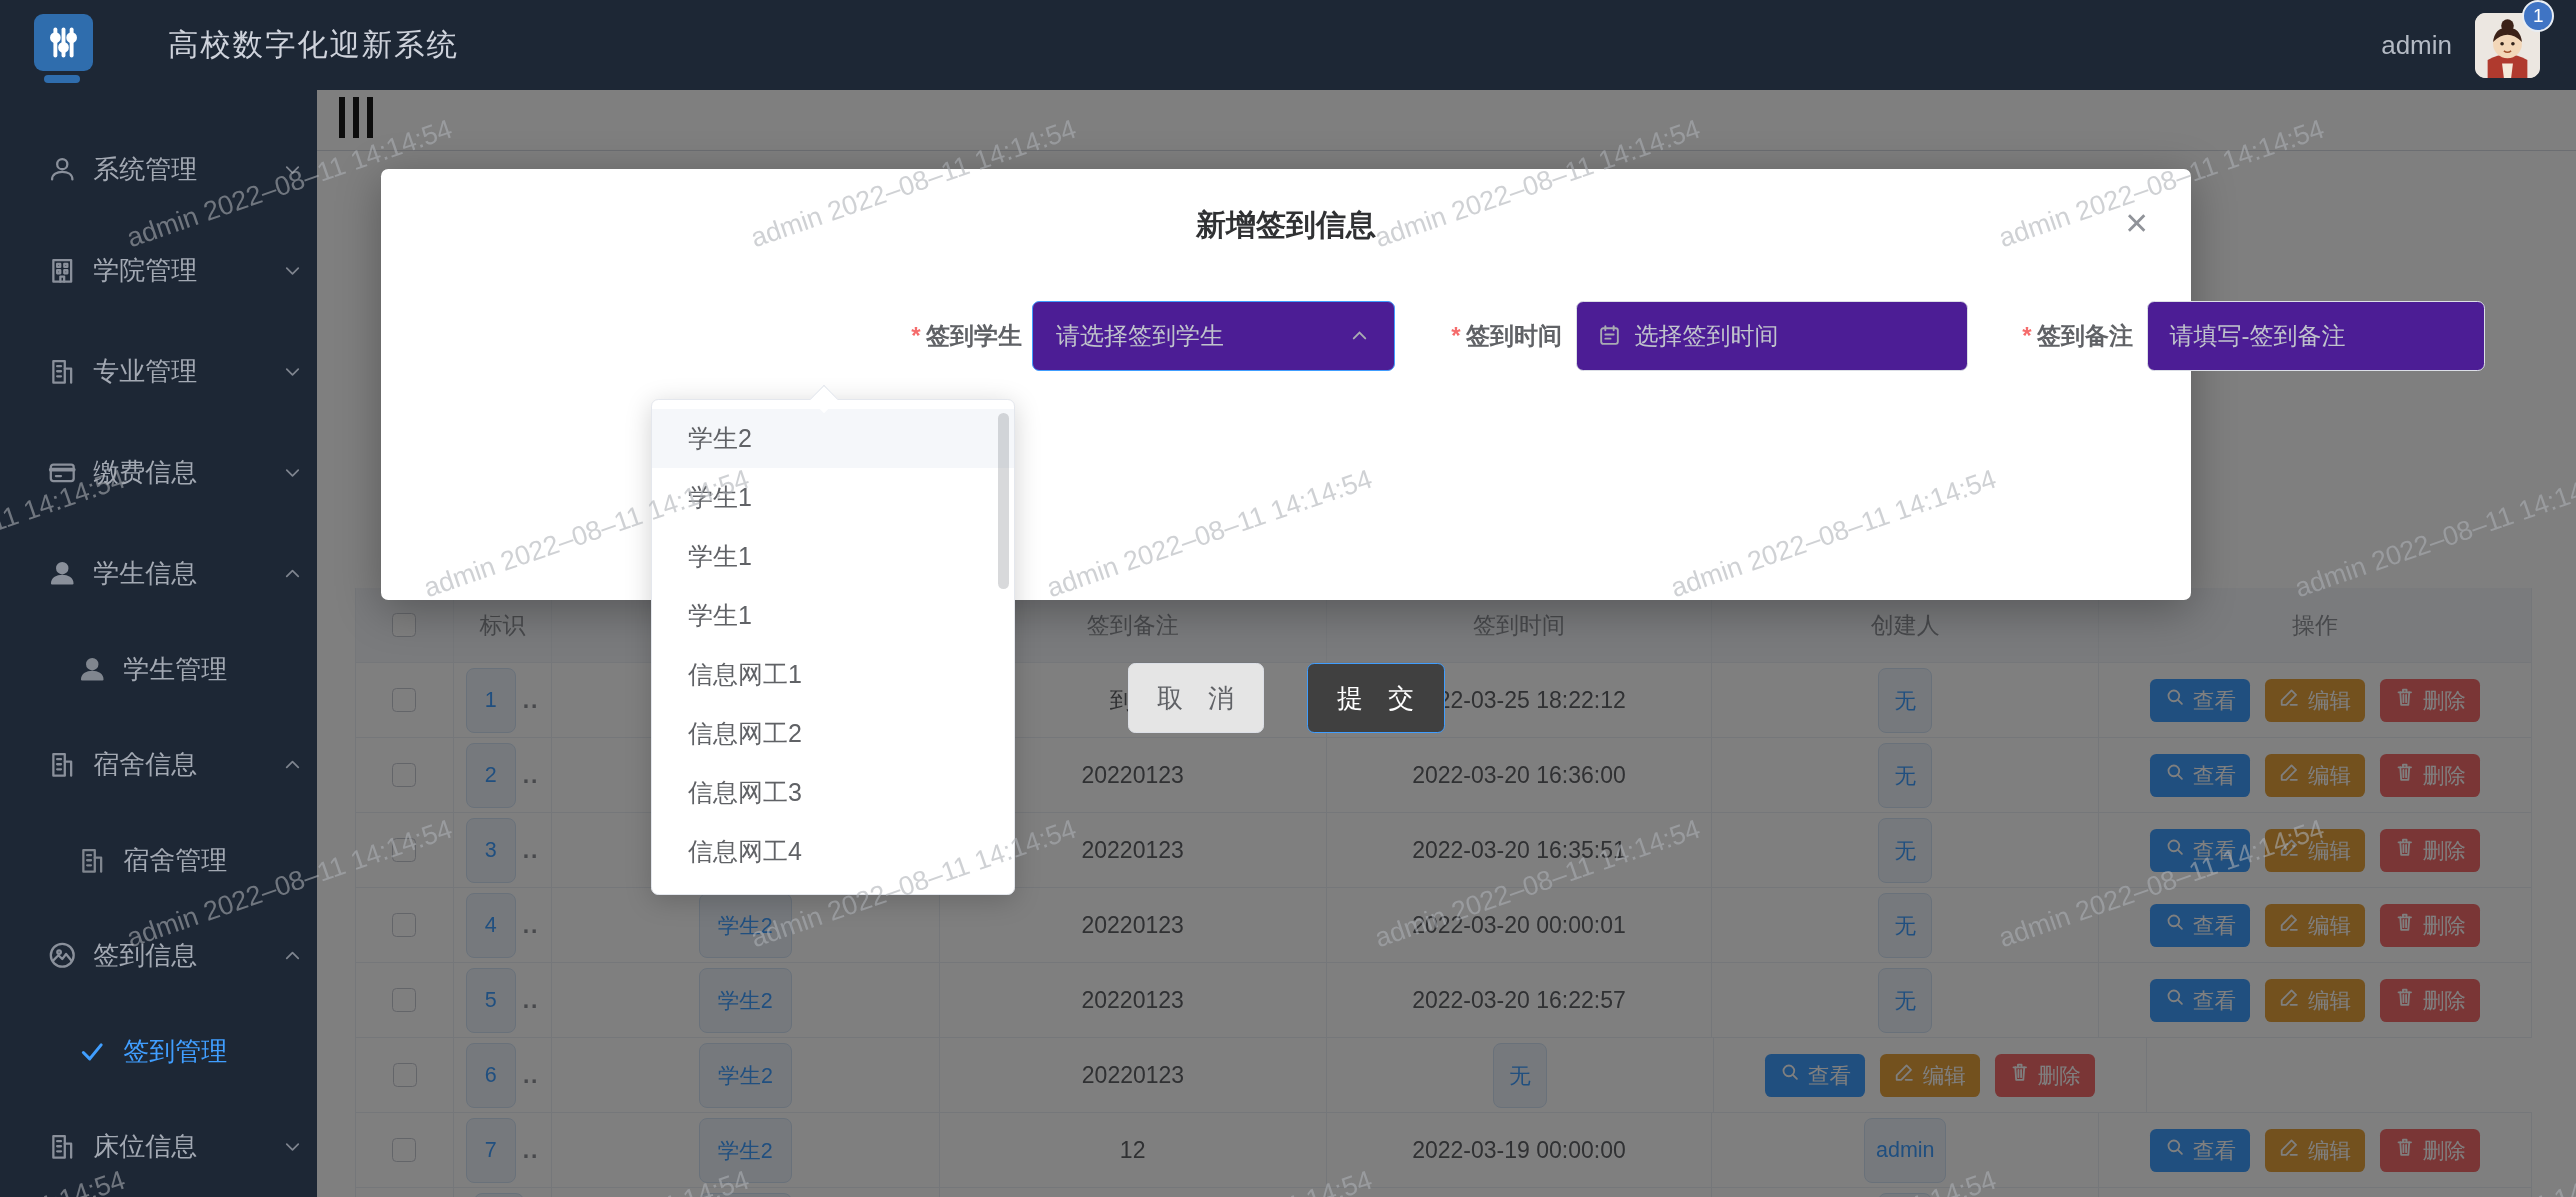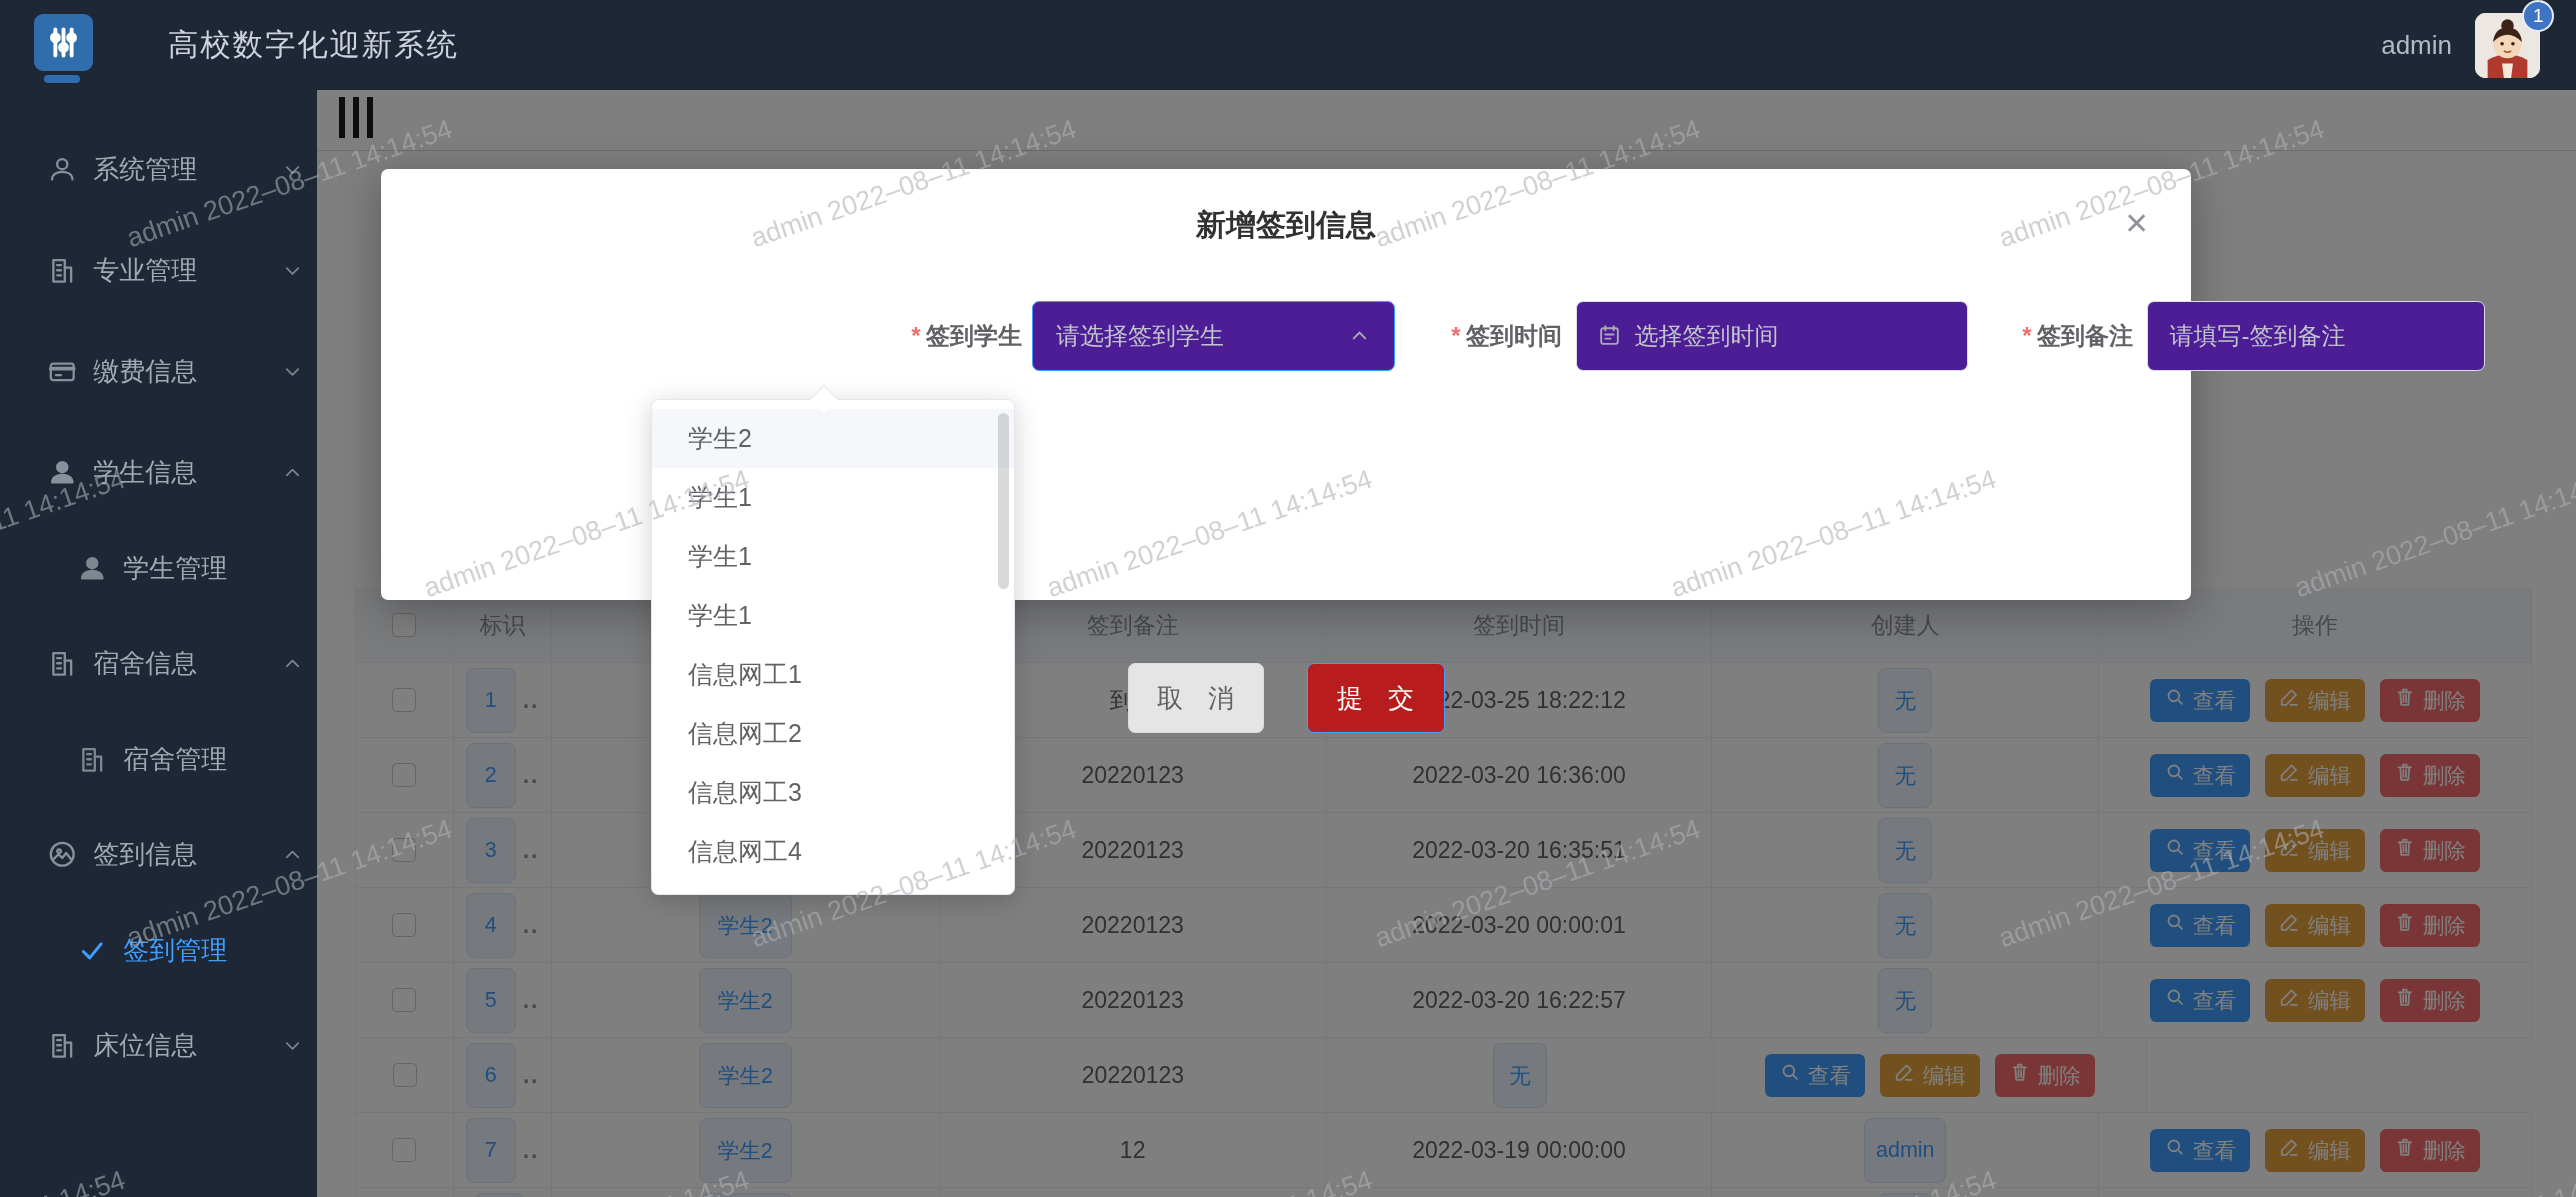--- a/index.html
+++ b/index.html
@@ -60,21 +60,21 @@
   .fld .ph{color:#c0c4cc;}
   .sel{position:absolute;left:651px;width:363px;border-color:#409eff;justify-content:space-between;padding:0 23px;}
   .dtp{position:absolute;left:1195px;width:392px;padding:0 20px;gap:12.6px;}
   .txt{position:absolute;left:1766px;width:338px;padding:0 21.5px;}
   .lab1{position:absolute;left:508px;width:133px;text-align:right;}
   .lab2{position:absolute;left:1048px;width:133px;text-align:right;}
   .lab3{position:absolute;left:1626px;width:126px;text-align:right;}
   .m-btns{position:absolute;left:0;top:494px;width:100%;display:flex;justify-content:center;gap:43px;}
   .btn{height:70px;border-radius:7.2px;font-size:26px;display:flex;align-items:center;justify-content:center;cursor:pointer;letter-spacing:9px;padding-left:9px;}
   .btn.cancel{width:136px;background:#e5e5e5;border:1.8px solid #dcdfe6;color:#606266;}
-  .btn.submit{width:138px;background:#b91c1c;border:1.8px solid #409eff;color:#fff;text-align:center;}
+  .btn.submit{width:138px;background:#404040;border:1.8px solid #409eff;color:#fff;text-align:center;}
   
   .dd{position:absolute;left:651px;top:399px;width:364px;height:496px;background:#fff;border:0.9px solid #e4e7ed;border-radius:7.2px;box-shadow:0 5.4px 27px rgba(0,0,0,.18);z-index:4;padding:9px 0;}
   .dd-arrow{position:absolute;left:162px;top:-10.8px;width:20px;height:20px;background:#fff;border-left:0.9px solid #e4e7ed;border-top:0.9px solid #e4e7ed;transform:rotate(45deg);}
   .dd-item{height:59px;display:flex;align-items:center;padding:0 36px;font-size:25px;color:#606266;cursor:pointer;white-space:nowrap;}
   .dd-item.hl{background:#f5f7fa;}
   .dd-scroll{position:absolute;right:5.4px;top:12.6px;width:10.8px;height:176px;border-radius:5.4px;background:rgba(144,147,153,.35);cursor:pointer;}
   
   .wm-layer{position:absolute;left:0;top:0;width:100%;height:100%;z-index:5;pointer-events:none;overflow:hidden;}
   .wm{position:absolute;font-size:27px;color:rgba(172,176,181,.58);white-space:nowrap;transform:rotate(-19deg);transform-origin:left center;}
 </style>
@@ -417,20 +417,38 @@
 
   <div class="sidebar" id="sidebar">
       <div class="mi l1">
         <span class="mi-ic">
           <svg width="30.5" height="30.5" viewBox="0 0 24 24" fill="none" stroke="#8a909b" stroke-width="1.8" stroke-linecap="round" stroke-linejoin="round">
             <circle cx="12" cy="8" r="4"></circle>
             <path d="M4 20c0-4.2 4-6 8-6s8 1.8 8 6"></path>
           </svg>
         </span>
         <span class="mi-tx">系统管理</span>
+        <span class="chev">
+          <svg width="23" height="23" viewBox="0 0 24 24" fill="none" stroke="#7e848e" stroke-width="1.8" stroke-linecap="round" stroke-linejoin="round">
+            <polyline points="6,9.5 12,15.5 18,9.5"></polyline>
+          </svg>
+        </span>
+      </div>
+      <div class="mi l1">
+        <span class="mi-ic">
+          <svg width="30.5" height="30.5" viewBox="0 0 24 24" fill="none" stroke="#8a909b" stroke-width="1.8" stroke-linecap="round" stroke-linejoin="round">
+            <rect x="5" y="4" width="14" height="17"></rect>
+            <rect x="8" y="7" width="2.4" height="2.4"></rect>
+            <rect x="13.6" y="7" width="2.4" height="2.4"></rect>
+            <rect x="8" y="12" width="2.4" height="2.4"></rect>
+            <rect x="13.6" y="12" width="2.4" height="2.4"></rect>
+            <path d="M10.5 21v-4h3v4"></path>
+          </svg>
+        </span>
+        <span class="mi-tx">学院管理</span>
         <span class="chev">
           <svg width="23" height="23" viewBox="0 0 24 24" fill="none" stroke="#7e848e" stroke-width="1.8" stroke-linecap="round" stroke-linejoin="round">
             <polyline points="6,9.5 12,15.5 18,9.5"></polyline>
           </svg>
         </span>
       </div>
       <div class="mi l1">
         <span class="mi-ic">
           <svg width="30.5" height="30.5" viewBox="0 0 24 24" fill="none" stroke="#8a909b" stroke-width="1.8" stroke-linecap="round" stroke-linejoin="round">
             <rect x="5" y="4" width="9" height="17"></rect>

